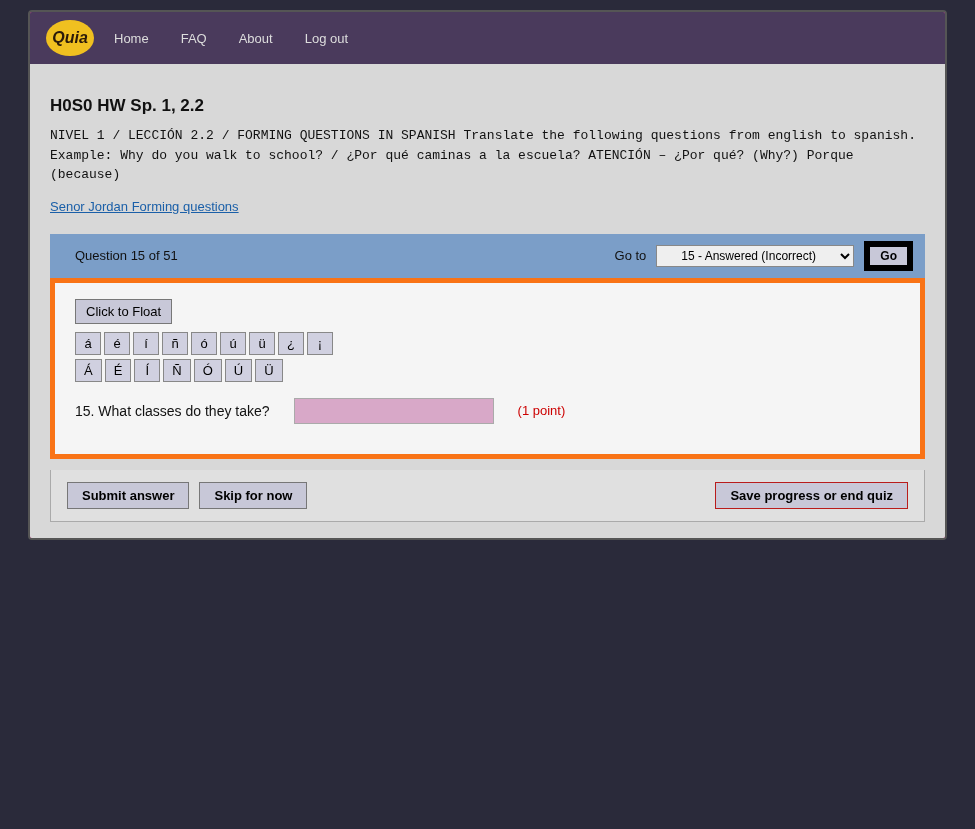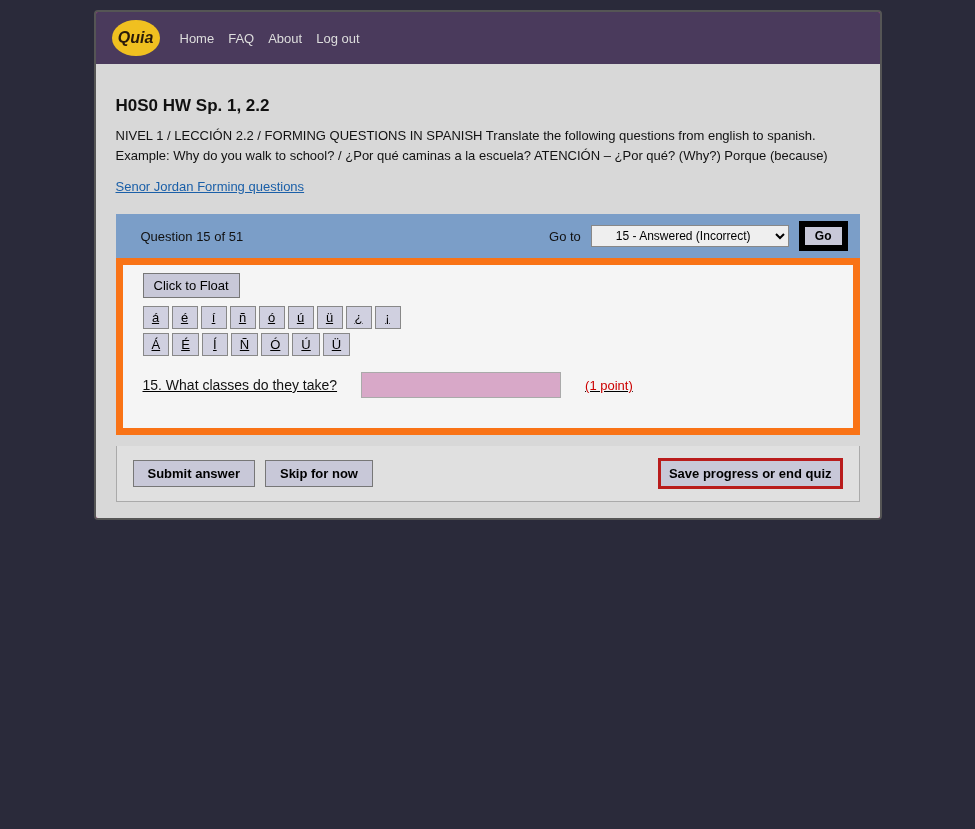--- a/index.html
+++ b/index.html
@@ -9,21 +9,21 @@
       font-family: Arial, sans-serif;
       font-size: 14px;
       display: flex;
       justify-content: center;
       align-items: flex-start;
       min-height: 829px;
       padding: 10px;
     }
 
     .screen {
-      width: 788px;
+      width: 919px;
       background: #ec4899;
       border: 2px solid #555;
       border-radius: 4px;
       overflow: hidden;
     }
 
     
     .navbar {
       background: #4a3a5c;
       padding: 8px 16px;
@@ -41,21 +41,21 @@
       align-items: center;
       justify-content: center;
       font-weight: bold;
       font-size: 16px;
       color: #2a1a0a;
       font-style: italic;
     }
 
     .nav-links {
       display: flex;
-      gap: 14px;
+      gap: 32px;
     }
 
     .nav-link {
       color: #ddd;
       text-decoration: none;
       font-size: 13px;
       cursor: pointer;
     }
 
     
@@ -70,20 +70,21 @@
       color: #111;
       margin-bottom: 10px;
       margin-top: 16px;
     }
 
     .instructions {
       font-size: 13px;
       color: #111;
       line-height: 1.5;
       margin-bottom: 14px;
+      font-family: Liberation Mono, monospace;
     }
 
     .senor-link {
       color: #1a5fa8;
       text-decoration: underline;
       cursor: pointer;
       font-size: 13px;
       display: block;
       margin-bottom: 20px;
     }
@@ -123,24 +124,23 @@
       border: 6px solid #000000;
       padding: 2px 10px;
       cursor: pointer;
       font-size: 12px;
       font-weight: bold;
     }
 
     
     .question-card {
       background: #f5f5f5;
-      border: 7px solid #f97316;
-      padding: 8px 20px 20px 20px;
+      border: 5px solid #f97316;
+      padding: 16px 20px 20px 20px;
       margin-bottom: 0;
-      text-decoration: underline;
     }
 
     
     .float-button {
       background: #c8c8d8;
       border: 1px solid #777;
       padding: 4px 10px;
       font-size: 13px;
       cursor: pointer;
       margin-bottom: 8px;
@@ -216,22 +216,22 @@
       background: #c8c8d8;
       border: 1px solid #777;
       padding: 5px 14px;
       font-size: 13px;
       cursor: pointer;
       font-weight: bold;
     }
 
     .save-btn {
       background: #c8c8d8;
-      border: 3px solid #b91c1c;
-      padding: 5px 8px;
+      border: 1px solid #b91c1c;
+      padding: 5px 14px;
       font-size: 13px;
       cursor: pointer;
       font-weight: bold;
     }
   </style>
 </head>
 <body>
 
 <div class="screen">
 

